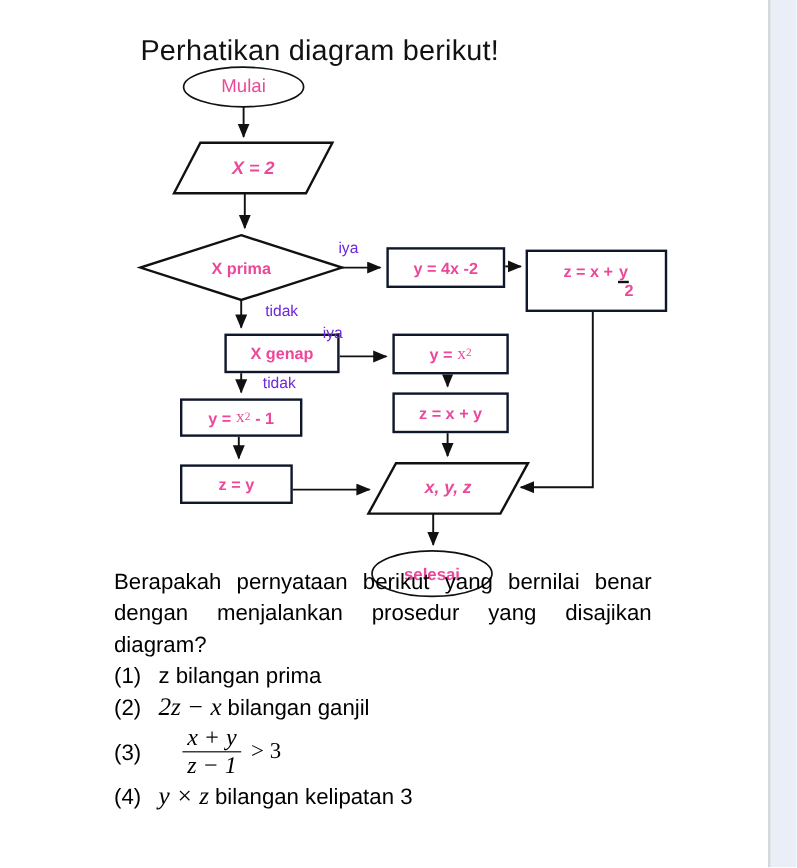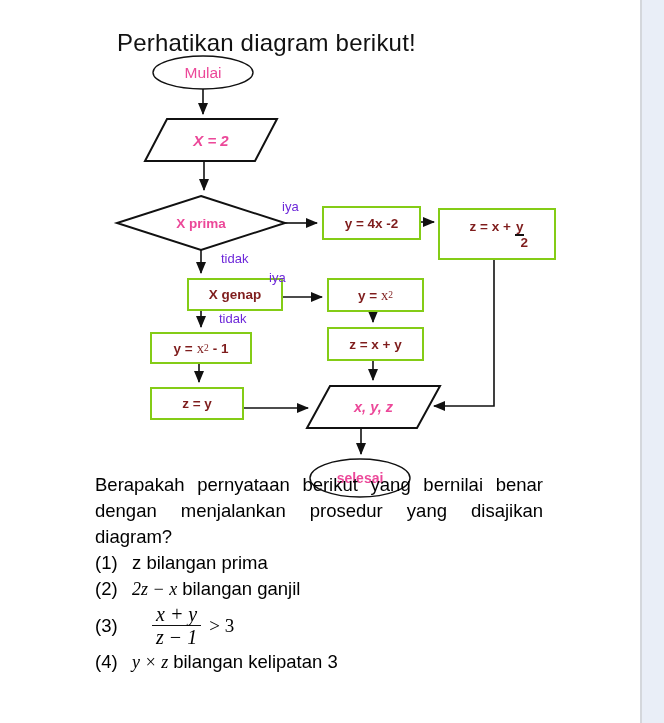--- a/index.html
+++ b/index.html
@@ -8,37 +8,37 @@
   .edge-strip{position:absolute;top:0;right:0;width:22px;height:723px;
               background:#e9eef7;border-left:2px solid #d4d7dc;}
   .title{position:absolute;left:117px;top:29px;font-size:24px;letter-spacing:.2px;}
 
   svg.layer{position:absolute;left:0;top:0;pointer-events:none;}
   svg .shape{fill:#ffffff;stroke:#111;}
   svg .conn{fill:none;stroke:#111;stroke-width:1.6px;}
 
   .node-text{position:absolute;display:flex;align-items:center;justify-content:center;
              font-size:13.5px;font-weight:bold;color:#ec4899;}
-  .fbox{position:absolute;background:#fff;border:2px solid #84cc16;display:flex;
-        align-items:center;justify-content:center;font-weight:bold;font-size:13.5px;color:#7f1d1d;}
+  .fbox{position:absolute;background:#fff;border:2px solid #0f172a;display:flex;
+        align-items:center;justify-content:center;font-weight:bold;font-size:13.5px;color:#ec4899;}
   .serif-var{font-family:"Liberation Serif",serif;font-weight:normal;font-size:14.5px;margin-left:4px;}
   sup.serif-sup{font-family:"Liberation Serif",serif;font-weight:normal;font-size:9.5px;line-height:0;}
   .bold-suffix{margin-left:4px;}
   .zbox{flex-direction:column;justify-content:center;}
   .zrow{line-height:16px;white-space:pre;}
   .znum{border-bottom:2px solid #111;padding:0 1px;margin-left:4px;}
   .zden{line-height:15px;width:100%;text-align:right;padding-right:26px;box-sizing:border-box;}
   .edge-label{position:absolute;font-size:13px;color:#6d28d9;text-align:right;}
 
   .question{position:absolute;left:95px;top:472px;width:448px;font-size:18.5px;
             line-height:26px;color:#000000;}
   .q-intro{text-align:justify;text-justify:inter-word;}
   .opt{display:flex;align-items:baseline;}
   .opt-num{width:37px;flex:none;}
-  .opt-math{font-family:"Liberation Serif",serif;font-style:italic;margin-right:5px;font-size:18px;}
+  .opt-math{font-family:"Liberation Serif",serif;font-style:italic;margin-right:5px;font-size:21px;}
   .opt-text{white-space:pre-wrap;}
   .opt-frac-row{align-items:center;min-height:47px;}
   .frac{display:inline-block;text-align:center;font-family:"Liberation Serif",serif;
         font-style:italic;font-size:20px;line-height:20px;margin-left:20px;}
   .frac-num{display:block;border-bottom:1.6px solid #111;padding:0 4px 1px;}
   .frac-den{display:block;padding-top:1px;}
   .opt-cmp{font-family:"Liberation Serif",serif;margin-left:8px;font-size:19px;}
 </style>
 </head>
 <body>

